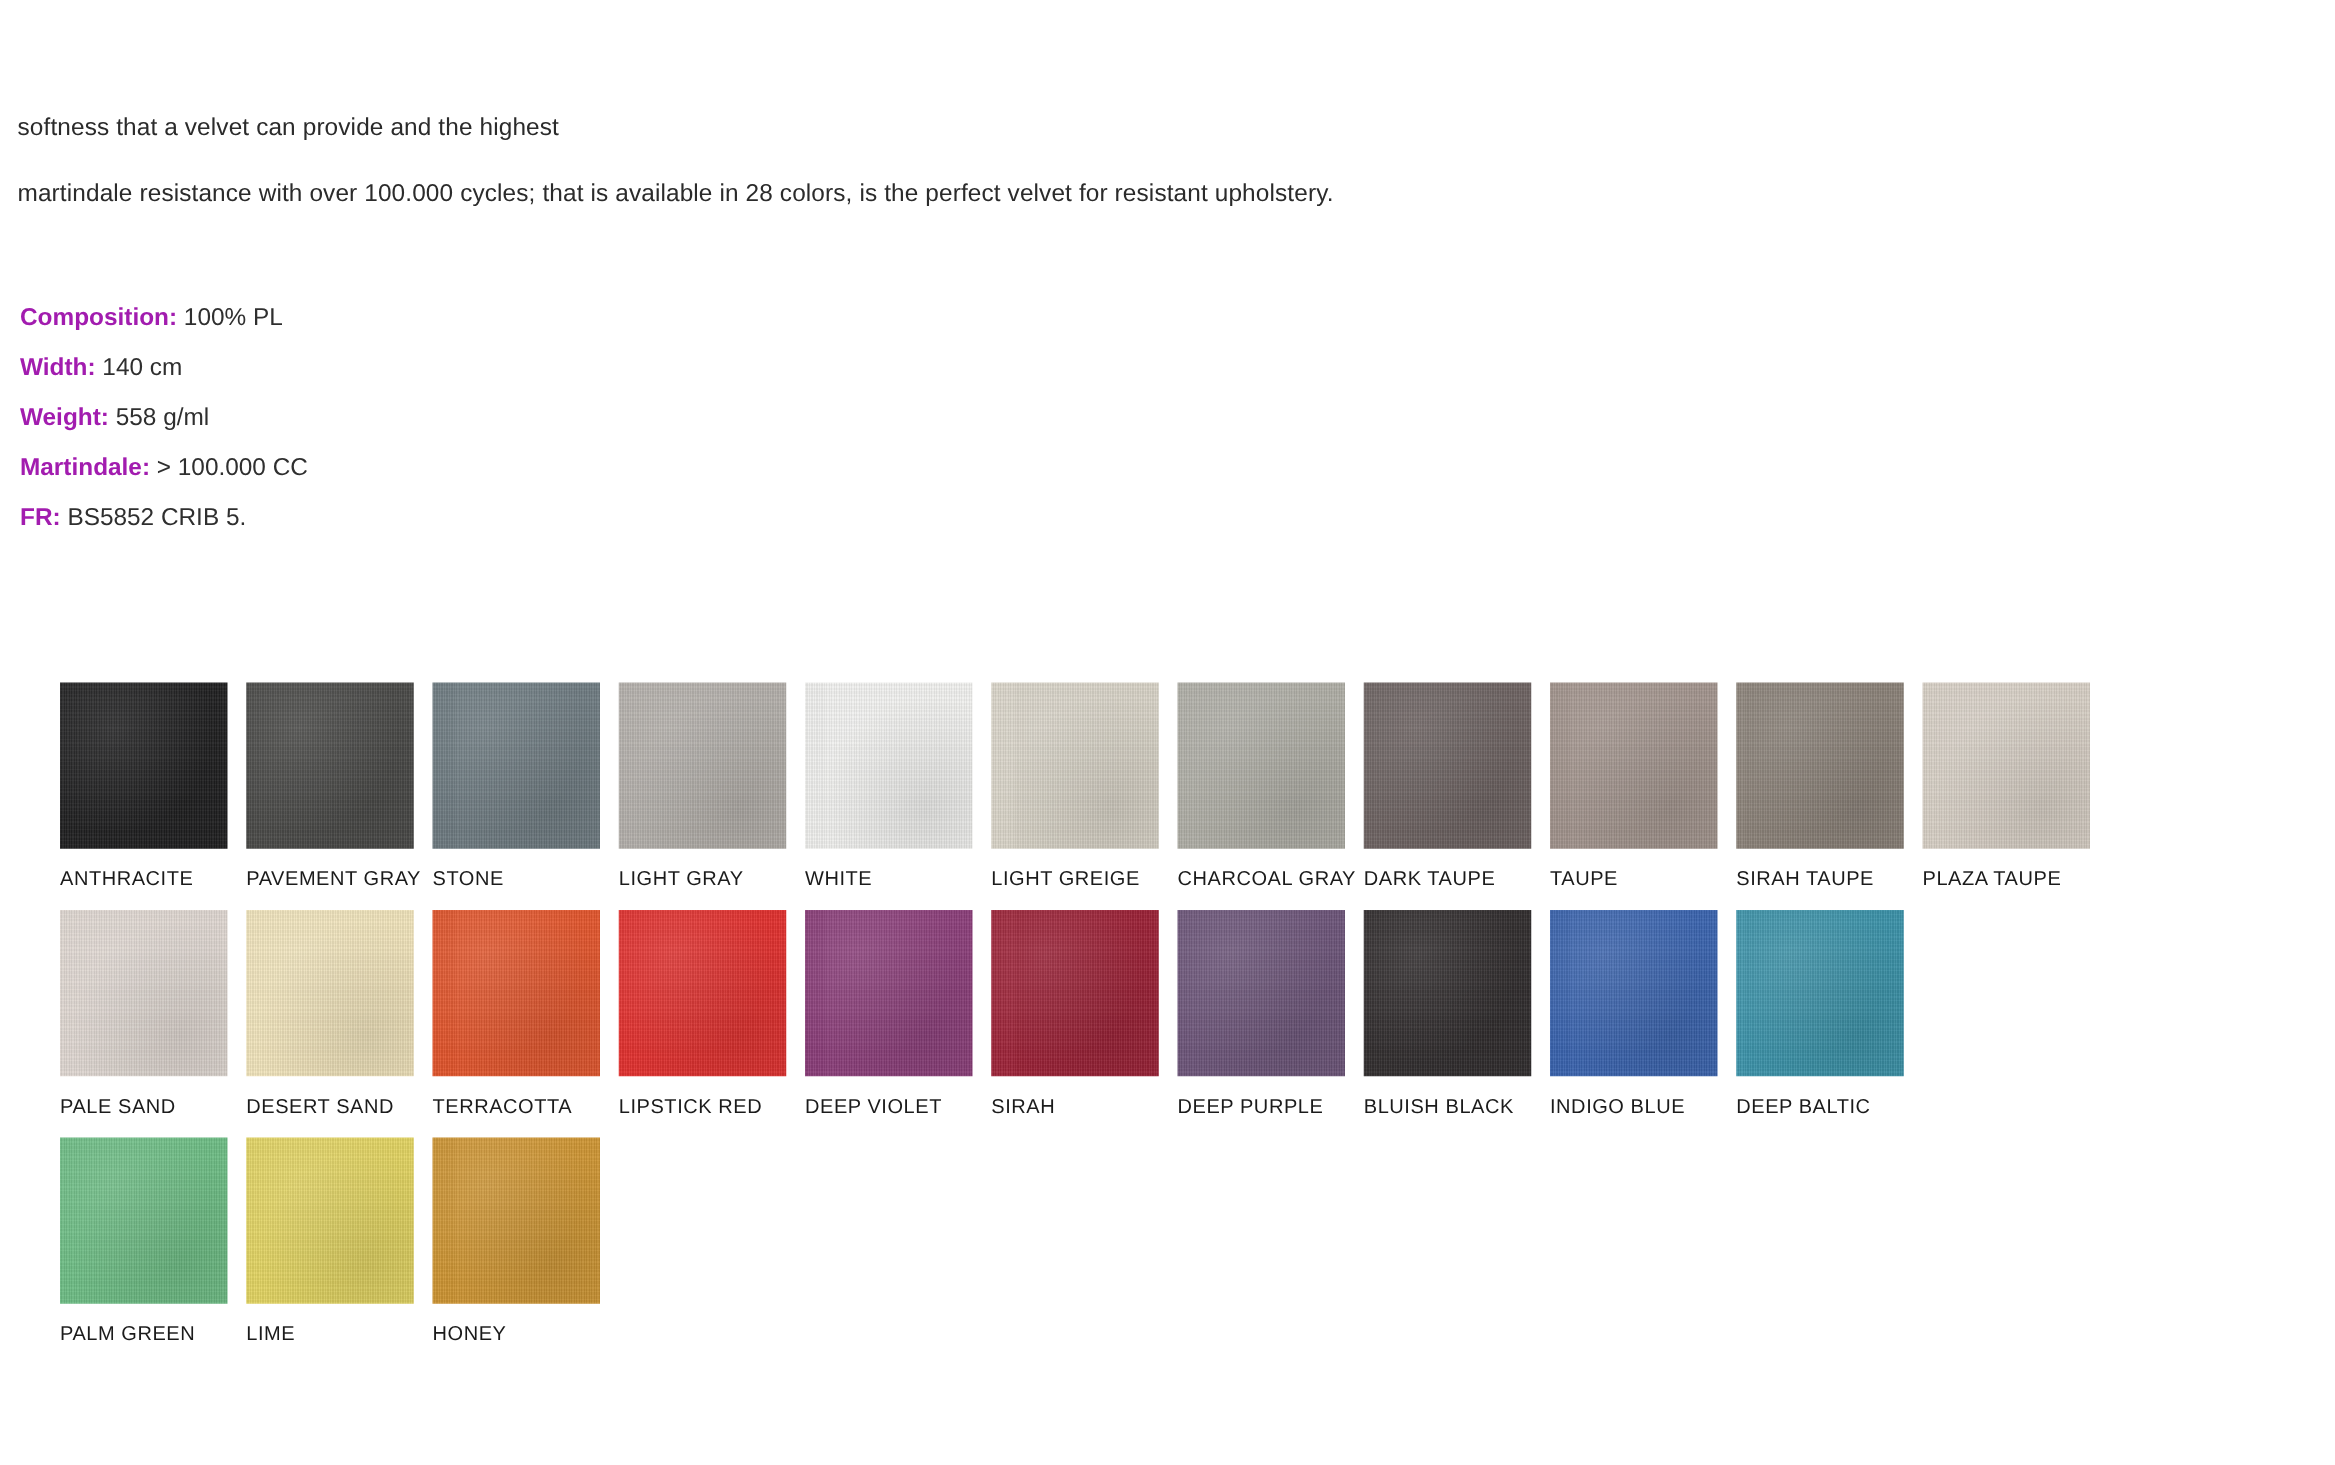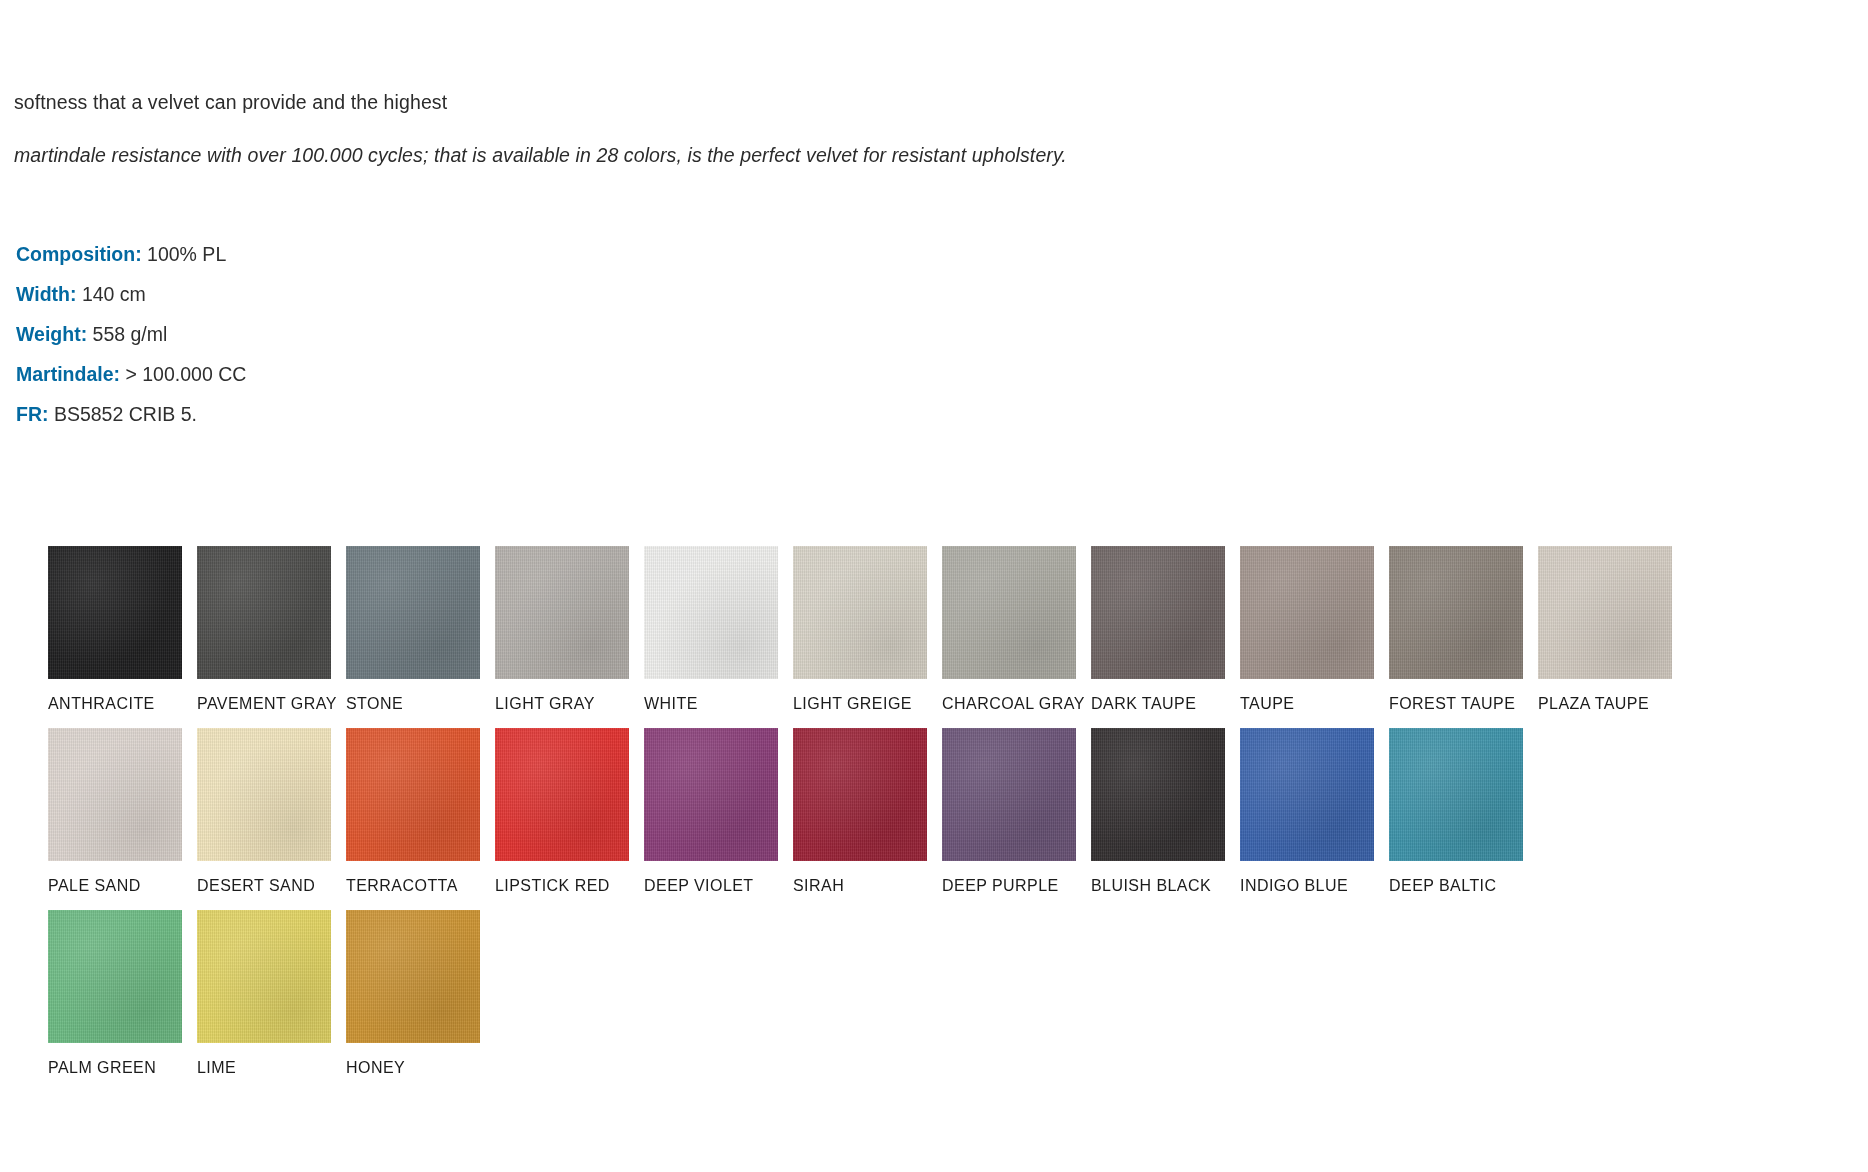--- a/index.html
+++ b/index.html
@@ -39,21 +39,21 @@
     top: 234px;
   }
   .spec-row {
     font-size: 19.5px;
     line-height: 40px;
     color: #2b2b2b;
     white-space: nowrap;
   }
   .spec-key {
     font-weight: 700;
-    color: #0369a1;
+    color: #a21caf;
   }
   .spec-val {
     font-weight: 400;
     color: #2f2f2f;
   }
 
   
   .palette {
     position: absolute;
     left: 48px;
@@ -105,21 +105,21 @@
     color: #1b1b1b;
     white-space: nowrap;
     font-weight: 400;
   }
 </style>
 </head>
 <body>
 
 <div class="intro">
   <div class="intro-line">softness that a velvet can provide and the highest</div>
-  <div class="intro-line" style="margin-top:12px;font-style:italic;">martindale resistance with over 100.000 cycles; that is available in 28 colors, is the perfect velvet for resistant upholstery.</div>
+  <div class="intro-line" style="margin-top:12px;">martindale resistance with over 100.000 cycles; that is available in 28 colors, is the perfect velvet for resistant upholstery.</div>
 </div>
 
 <div class="specs">
   <div class="spec-row">
     <span class="spec-key">Composition:</span>
     <span class="spec-val">100% PL</span>
   </div>
   <div class="spec-row">
     <span class="spec-key">Width:</span>
     <span class="spec-val">140 cm</span>
@@ -171,21 +171,21 @@
       <div class="swatch-cell">
         <div class="swatch-chip" style="background-color: rgb(110, 100, 99);"></div>
         <div class="swatch-label">DARK TAUPE</div>
       </div>
       <div class="swatch-cell">
         <div class="swatch-chip" style="background-color: rgb(161, 147, 140);"></div>
         <div class="swatch-label">TAUPE</div>
       </div>
       <div class="swatch-cell">
         <div class="swatch-chip" style="background-color: rgb(139, 130, 121);"></div>
-        <div class="swatch-label">FOREST TAUPE</div>
+        <div class="swatch-label">SIRAH TAUPE</div>
       </div>
       <div class="swatch-cell">
         <div class="swatch-chip" style="background-color: rgb(213, 205, 195);"></div>
         <div class="swatch-label">PLAZA TAUPE</div>
       </div>
     </div>
     <div class="swatch-row">
       <div class="swatch-cell">
         <div class="swatch-chip" style="background-color: rgb(221, 213, 207);"></div>
         <div class="swatch-label">PALE SAND</div>

